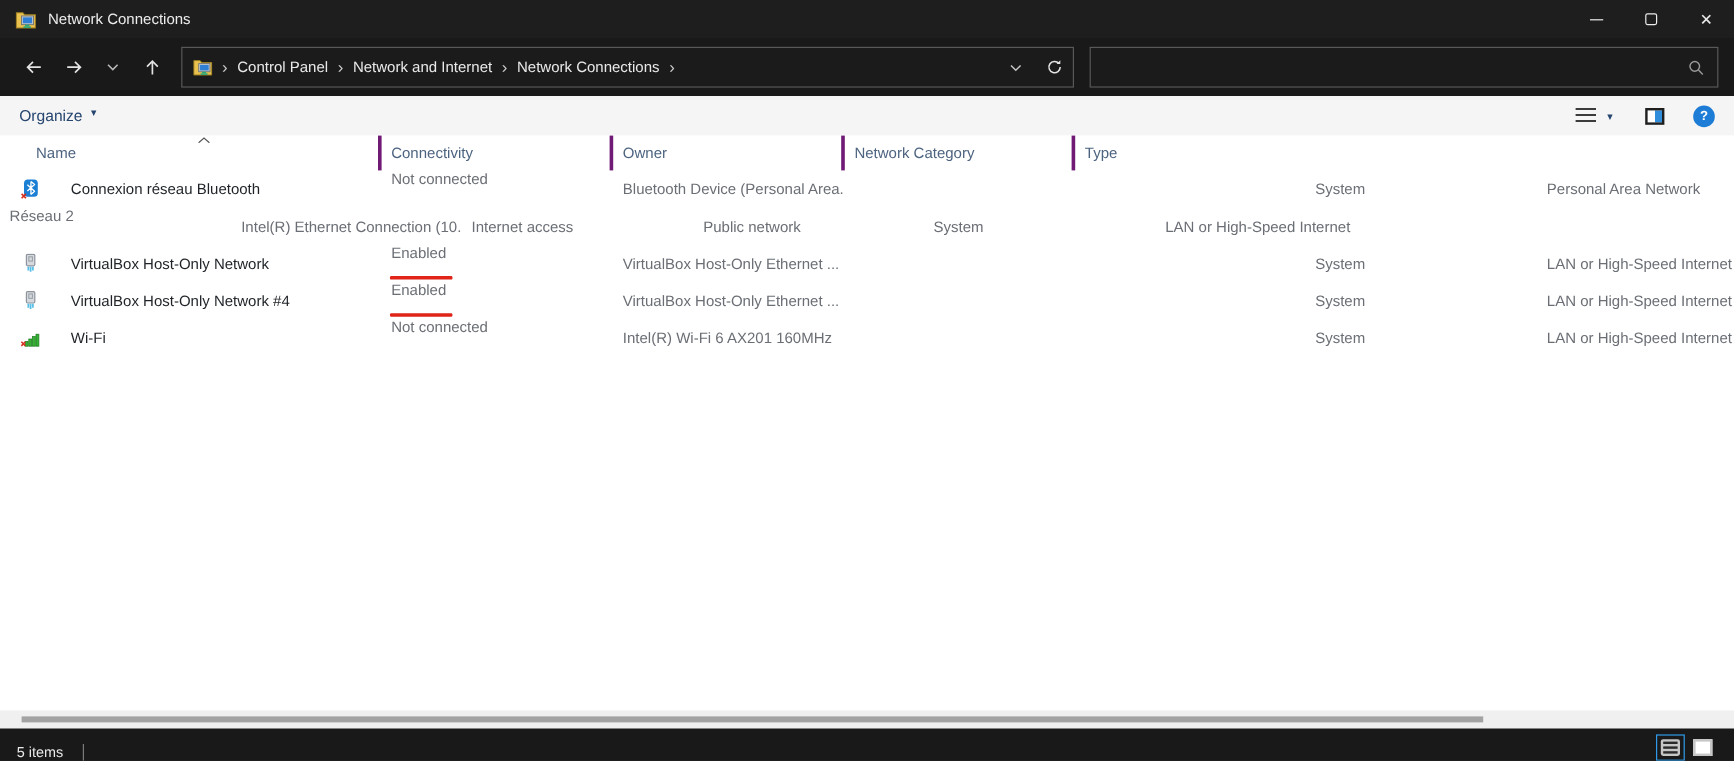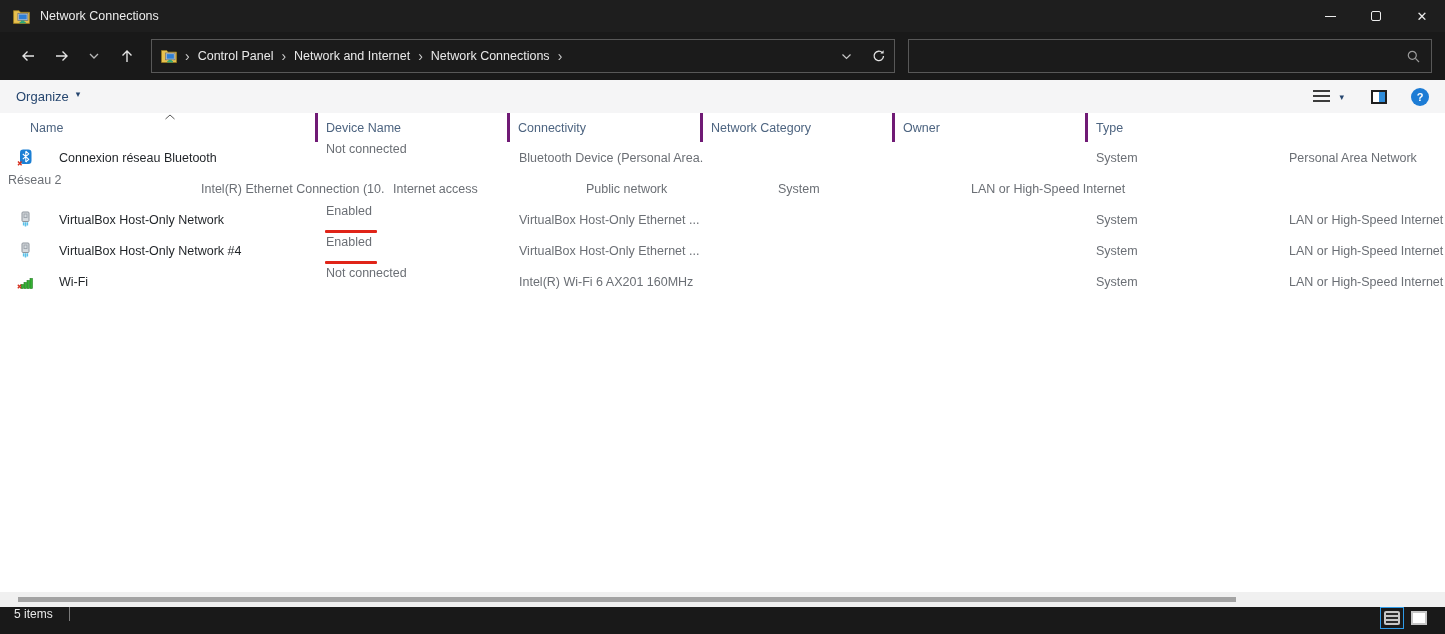--- a/index.html
+++ b/index.html
@@ -71,21 +71,21 @@
   .cell.c-status{position:relative;align-self:stretch;display:flex;align-items:flex-start}
   .annotation{display:none;position:absolute;left:7px;bottom:2px;width:52px;height:3px;background:var(--annotation_red);border-radius:1px}
 
   .filler{flex:1;background:#fff}
 
   
   .hscroll{height:15px;background:#f0f0f0;position:relative;flex:0 0 auto}
   .hscroll-thumb{position:absolute;left:18px;top:5px;width:1218px;height:5px;background:#a3a3a3}
 
   
-  .statusbar{height:27px;background:#191919;display:flex;align-items:flex-start;color:#e9e9e9;font-size:12px;padding:0 14px;flex:0 0 auto}
+  .statusbar{height:27px;background:#191919;display:flex;align-items:flex-end;color:#e9e9e9;font-size:12px;padding:0 14px;flex:0 0 auto}
   .status-divider{width:1px;height:14px;background:#7a7a7a;margin-left:16px}
   .sb-right{margin-left:auto;display:flex;align-items:center;gap:3px}
   .view-btn{width:24px;height:22px;display:flex;align-items:center;justify-content:center;border:1px solid transparent}
   .view-btn.selected{border-color:var(--accent_blue)}
   .vb-details{width:16px;height:14px;border-radius:2px;background:#c6c6c6;padding:2px 2px;display:flex;flex-direction:column;justify-content:space-between}
   .vb-details i{display:block;height:2px;background:#2a2a2a}
   .vb-thumb{width:16px;height:14px;border:2px solid #c6c6c6;background:#fff}
 
   svg{display:block}
 </style>
@@ -192,24 +192,23 @@
           <span>?</span>
         </div>
       </div>
     </div>
 
     <div class="header-row">
       <svg class="sort-indicator" width="12" height="6" viewBox="0 0 12 6">
           <path d="M1.5 5 6 1l4.5 4" stroke="#5a5a5a" stroke-width="1" fill="none"></path>
         </svg>
       <div class="hcell c-name">Name</div>
-      <div class="hcell c-device">Device Name</div>
       <div class="hcell c-conn">Connectivity</div>
+      <div class="hcell c-owner">Owner</div>
       <div class="hcell c-cat">Network Category</div>
-      <div class="hcell c-owner">Owner</div>
       <div class="hcell c-type">Type</div>
     </div>
 
     <div class="rows">
   <div class="row">
     <div class="cell c-name">
       <span class="row-icon">
               <svg width="17" height="17" viewBox="0 0 17 17">
     <rect x="3" y="0.5" width="11.5" height="14.5" rx="3.2" fill="#1b7fd4"></rect>
     <path d="M8.8 2.2 v10.8 M8.8 2.2 l3 2.6 -6 5.4 M8.8 13 l3-2.6 -6-5.4" stroke="#ffffff" stroke-width="1.1" fill="none" stroke-linejoin="round"></path>

